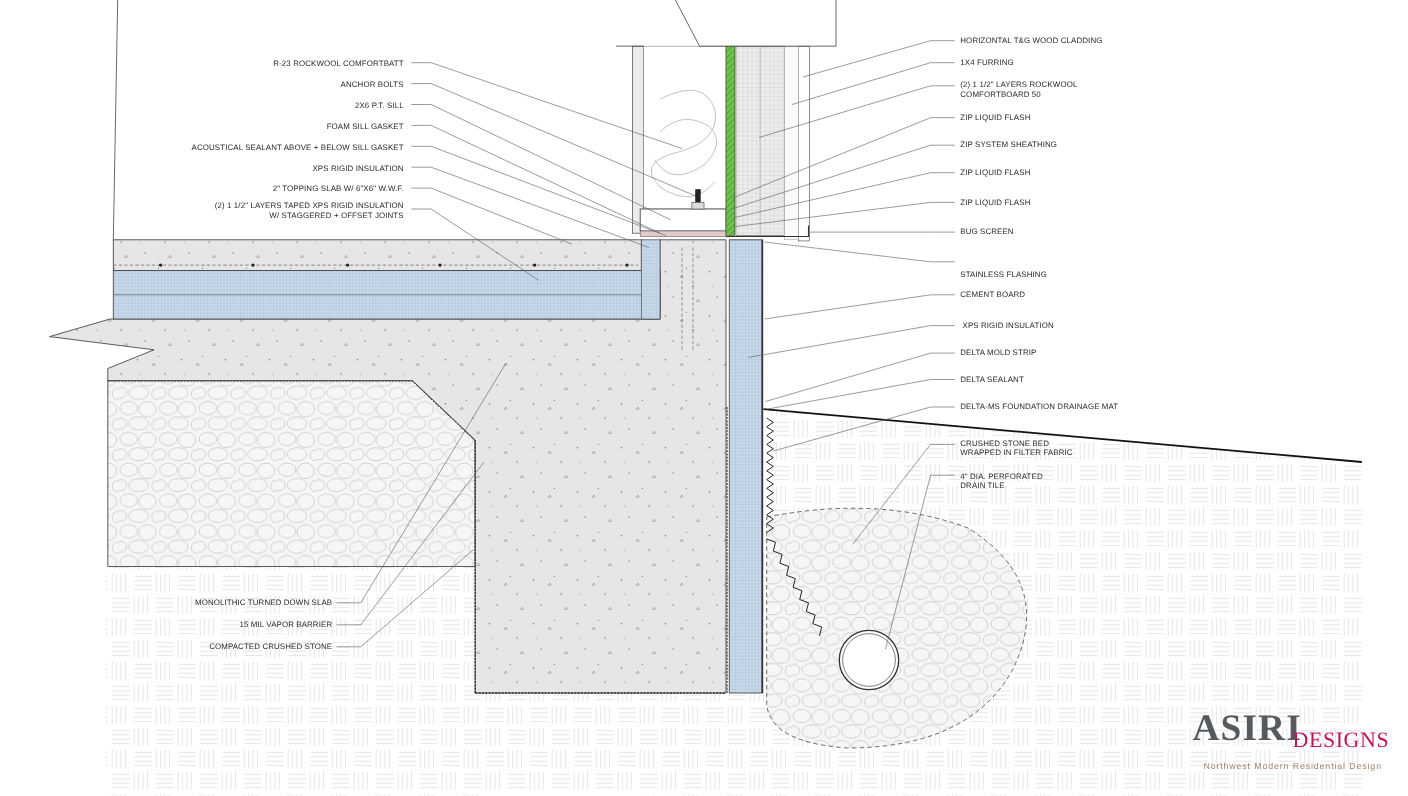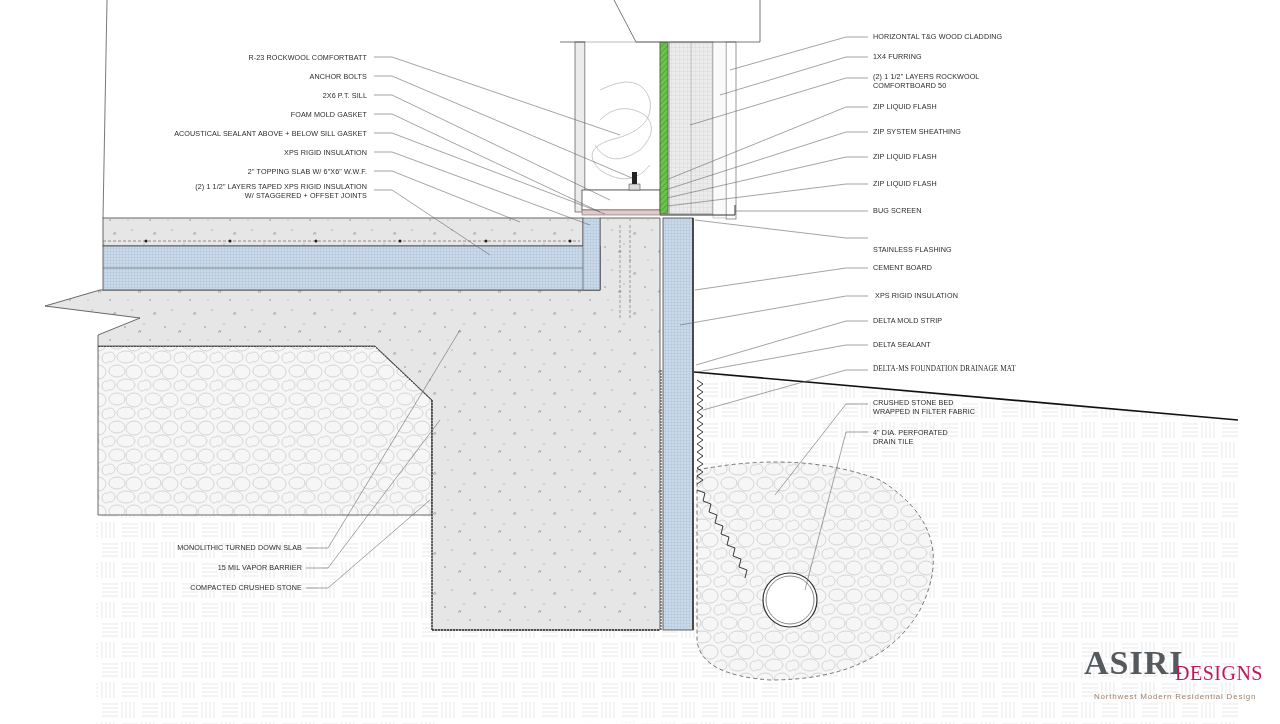--- a/index.html
+++ b/index.html
@@ -155,21 +155,21 @@
     <path d="M868 345 L846 345 L697 372"></path>
     <path d="M868 370 L846 370 L703 410"></path>
     <path d="M868 404 L846 404 L775 495"></path>
     <path d="M868 432 L846 432 L805 590"></path>
   </g>
 </svg>
 
 <div class="lbl r" style="right:913px;top:53px;">R-23 ROCKWOOL COMFORTBATT</div>
 <div class="lbl r" style="right:913px;top:72px;">ANCHOR BOLTS</div>
 <div class="lbl r" style="right:913px;top:91px;">2X6 P.T. SILL</div>
-<div class="lbl r" style="right:913px;top:110px;">FOAM MOLD GASKET</div>
+<div class="lbl r" style="right:913px;top:110px;">FOAM SILL GASKET</div>
 <div class="lbl r" style="right:913px;top:129px;">ACOUSTICAL SEALANT ABOVE + BELOW SILL GASKET</div>
 <div class="lbl r" style="right:913px;top:148px;">XPS RIGID INSULATION</div>
 <div class="lbl r" style="right:913px;top:167px;">2" TOPPING SLAB W/ 6"X6" W.W.F.</div>
 <div class="lbl r" style="right:913px;top:182px;">(2) 1 1/2" LAYERS TAPED XPS RIGID INSULATION</div>
 <div class="lbl r" style="right:913px;top:191px;">W/ STAGGERED + OFFSET JOINTS</div>
 
 <div class="lbl r" style="right:978px;top:543px;">MONOLITHIC TURNED DOWN SLAB</div>
 <div class="lbl r" style="right:978px;top:563px;">15 MIL VAPOR BARRIER</div>
 <div class="lbl r" style="right:978px;top:583px;margin-left:31px;">COMPACTED CRUSHED STONE</div>
 
@@ -180,21 +180,21 @@
 <div class="lbl" style="left:873px;top:102px;">ZIP LIQUID FLASH</div>
 <div class="lbl" style="left:873px;top:127px;">ZIP SYSTEM SHEATHING</div>
 <div class="lbl" style="left:873px;top:152px;">ZIP LIQUID FLASH</div>
 <div class="lbl" style="left:873px;top:179px;">ZIP LIQUID FLASH</div>
 <div class="lbl" style="left:873px;top:206px;">BUG SCREEN</div>
 <div class="lbl" style="left:873px;top:233px;margin-top:12px;">STAINLESS FLASHING</div>
 <div class="lbl" style="left:873px;top:263px;">CEMENT BOARD</div>
 <div class="lbl" style="left:875px;top:291px;">XPS RIGID INSULATION</div>
 <div class="lbl" style="left:873px;top:316px;">DELTA MOLD STRIP</div>
 <div class="lbl" style="left:873px;top:340px;text-align:right;">DELTA SEALANT</div>
-<div class="lbl" style="left:873px;top:365px;font-family:Liberation Serif, serif;">DELTA-MS FOUNDATION DRAINAGE MAT</div>
+<div class="lbl" style="left:873px;top:365px;">DELTA-MS FOUNDATION DRAINAGE MAT</div>
 <div class="lbl" style="left:873px;top:398px;">CRUSHED STONE BED</div>
 <div class="lbl" style="left:873px;top:407px;">WRAPPED IN FILTER FABRIC</div>
 <div class="lbl" style="left:873px;top:428px;">4" DIA. PERFORATED</div>
 <div class="lbl" style="left:873px;top:437px;">DRAIN TILE</div>
 
 <div class="logo">
   <div class="logo-main">ASIRI</div>
   <div class="logo-sub">DESIGNS</div>
   <div class="logo-tag">Northwest Modern Residential Design</div>
 </div>

